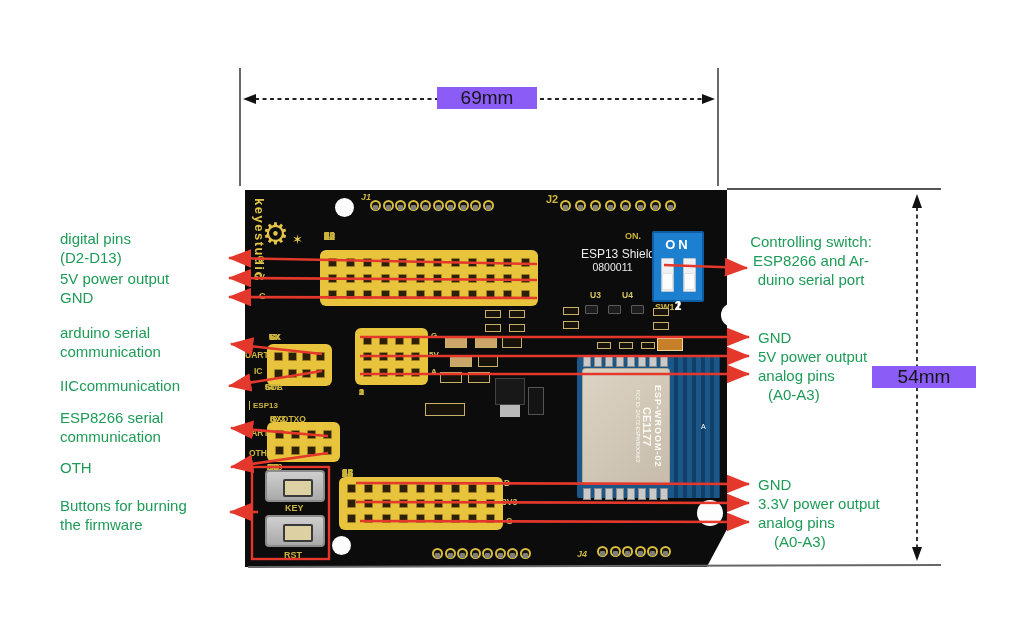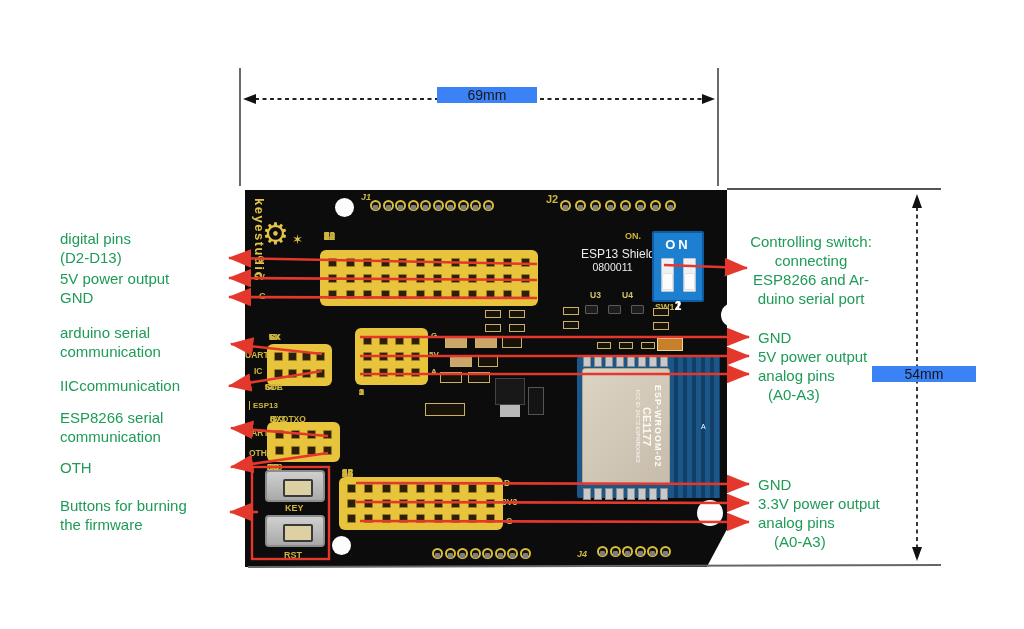--- a/index.html
+++ b/index.html
@@ -5,21 +5,21 @@
   html,body{margin:0;padding:0;background:#ffffff;}
   #page{position:relative;width:1024px;height:629px;background:#ffffff;overflow:hidden;
         font-family:"Liberation Sans",sans-serif;}
 
   
   .lbl{position:absolute;color:#1E9B57;font-size:15px;line-height:19px;z-index:2;white-space:nowrap;}
   .lbl-r{text-align:left;}
   .lbl-c{text-align:center;white-space:normal;}
 
   
-  .dim-label{position:absolute;z-index:6;background:#3b82f6;color:#161616;font-size:14px;
+  .dim-label{position:absolute;z-index:6;background:#8b5cf6;color:#161616;font-size:19px;
              padding:0 6px;text-align:center;}
 
   
   #board{position:absolute;left:245px;top:190px;width:482px;height:377px;background:#0c0c0c;
          clip-path:polygon(0 0,100% 0,100% 90%,95.8% 100%,0 100%);z-index:1;}
   #board *{position:absolute;box-sizing:border-box;}
 
   .silk{color:#CDB53E;font-weight:bold;white-space:nowrap;}
   .silkrow{display:flex;justify-content:space-between;color:#CDB53E;font-weight:bold;}
   .wsilk{color:#d5c564;font-weight:bold;white-space:nowrap;}
@@ -451,21 +451,20 @@
   <div class="lbl lbl-r" style="left:60px;top:458px;width:152px;">
     <div>OTH</div>
   </div>
   <div class="lbl lbl-r" style="left:60px;top:496px;width:152px;">
     <div>Buttons for burning</div>
     <div>the firmware</div>
   </div>
 
   <div class="lbl lbl-c" style="left:737px;top:232px;width:148px;">
     <div>Controlling switch:</div>
-    <div>connecting</div>
     <div>ESP8266 and Ar-</div>
     <div>duino serial port</div>
   </div>
   <div class="lbl" style="left:758px;top:328px;">
     <div>GND</div>
   </div>
   <div class="lbl" style="left:758px;top:347px;">
     <div>5V power output</div>
   </div>
   <div class="lbl" style="left:758px;top:366px;">

